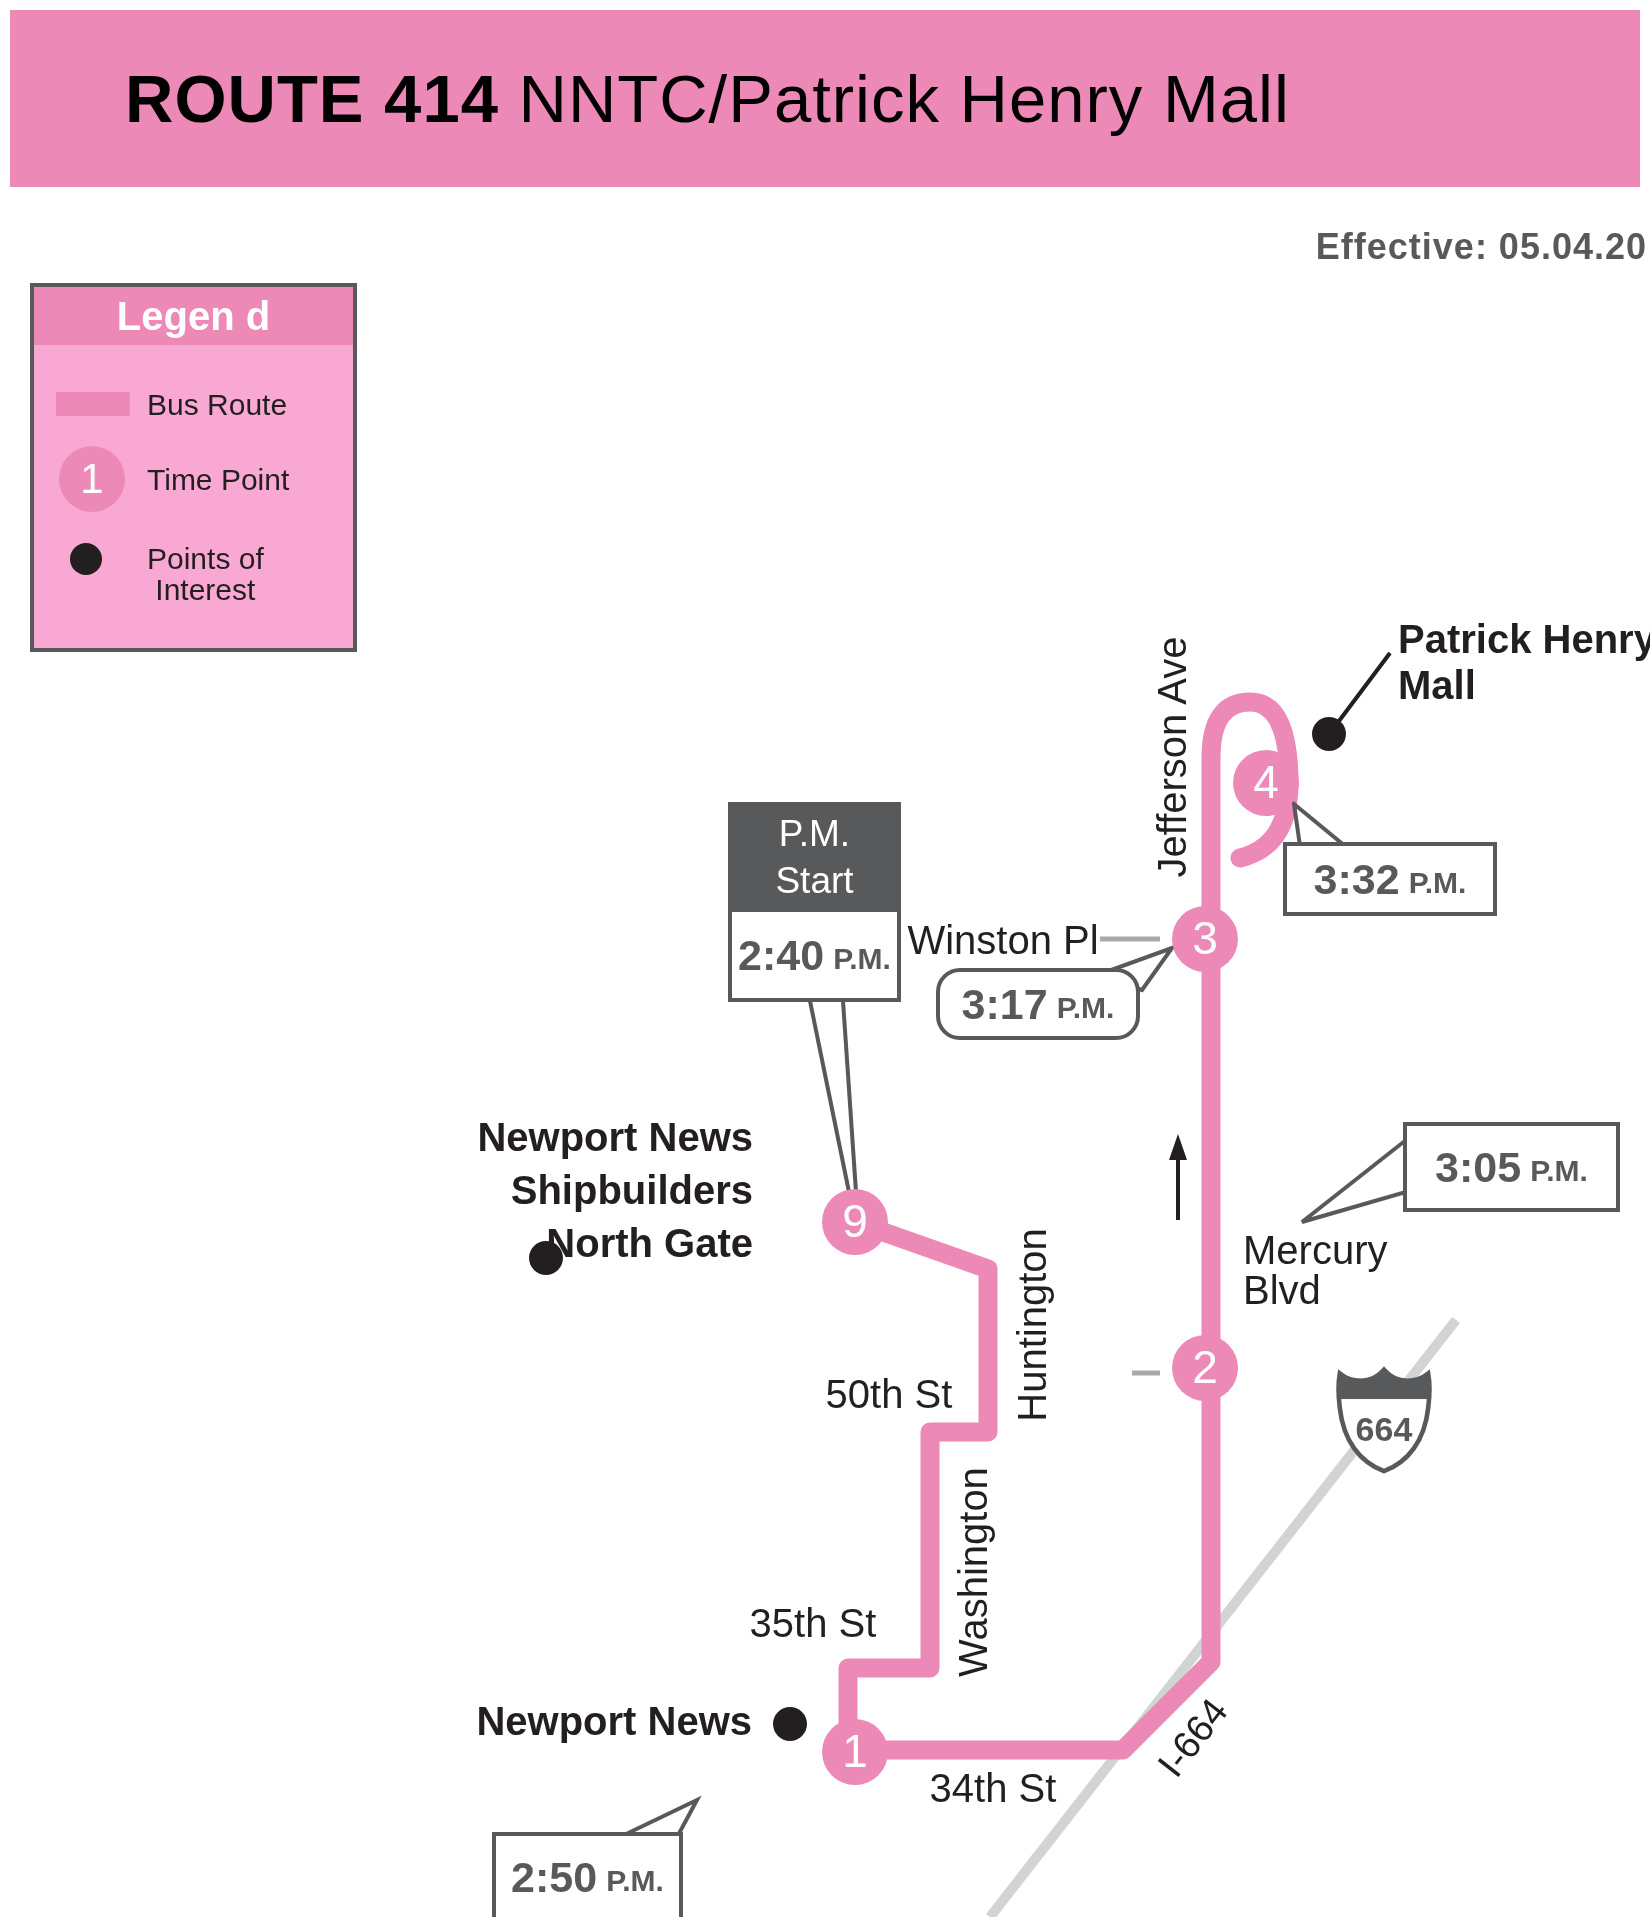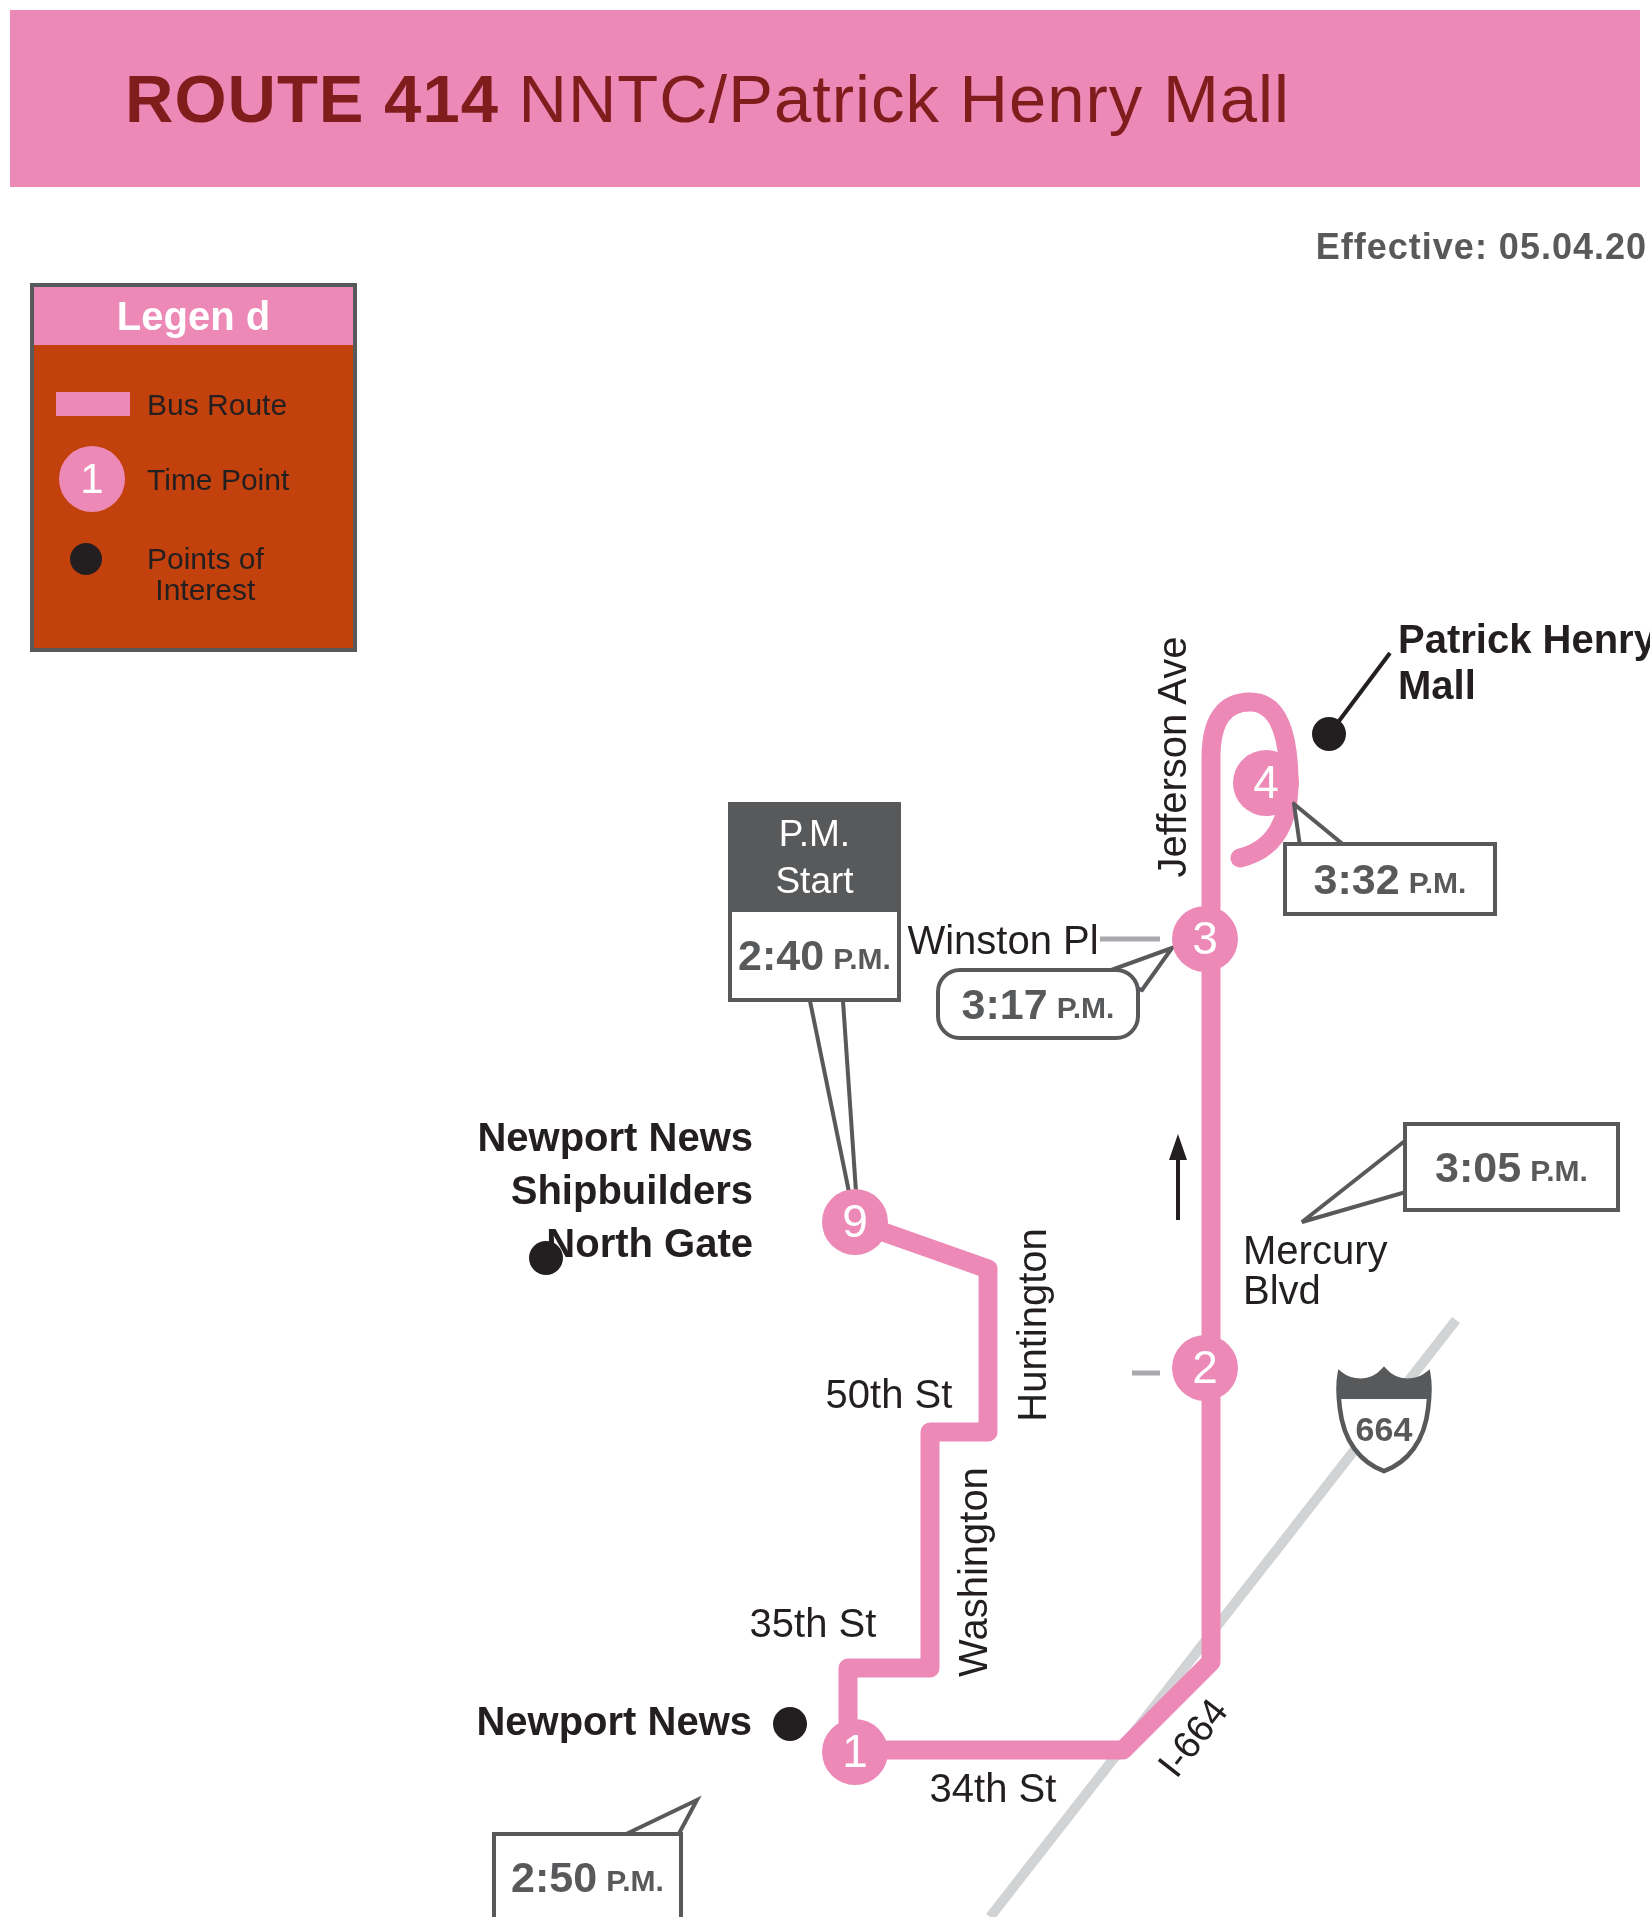--- a/index.html
+++ b/index.html
@@ -3,25 +3,25 @@
 <meta charset="utf-8">
 <style>
   html,body{margin:0;padding:0;background:#fff;}
   .canvas{
     position:relative;width:1650px;height:1917px;background:#ffffff;
     font-family:"Liberation Sans",sans-serif;overflow:hidden;
   }
   
   .header-band{position:absolute;left:10px;top:10px;width:1630px;height:177px;background:#ED89B6;}
   .header-title{position:absolute;left:115px;top:0;height:177px;line-height:177px;
-    color:#7f1d1d;font-size:67px;white-space:nowrap;letter-spacing:1px;}
+    color:#000000;font-size:67px;white-space:nowrap;letter-spacing:1px;}
   .header-title .b{font-weight:700;}
   .effective{position:absolute;right:3px;top:226px;font-size:36px;font-weight:700;color:#58595B;letter-spacing:1px;}
   
-  .legend{position:absolute;left:30px;top:283px;width:327px;height:369px;border:4px solid #58595B;background:#c2410c;box-sizing:border-box;}
+  .legend{position:absolute;left:30px;top:283px;width:327px;height:369px;border:4px solid #58595B;background:#f9a8d4;box-sizing:border-box;}
   .legend-header{position:absolute;left:0;top:0;width:100%;height:58px;background:#ED89B6;color:#fff;
     font-size:40px;font-weight:600;text-align:center;line-height:58px;}
   .legend-label{position:absolute;left:113px;font-size:30px;color:#231F20;line-height:31px;text-align:center;}
   .legend-swatch{position:absolute;left:22px;top:105px;width:74px;height:24px;background:#ED89B6;}
   .legend-circle{position:absolute;left:25px;top:159px;width:66px;height:66px;border-radius:50%;background:#ED89B6;
     color:#fff;font-size:42px;text-align:center;line-height:66px;}
   .legend-dot{position:absolute;left:36px;top:256px;width:32px;height:32px;border-radius:50%;background:#231F20;}
   
   .street{position:absolute;font-size:40px;color:#231F20;white-space:nowrap;transform:translate(-50%,-50%);}
   .street.vert{transform:translate(-50%,-50%) rotate(-90deg);}

